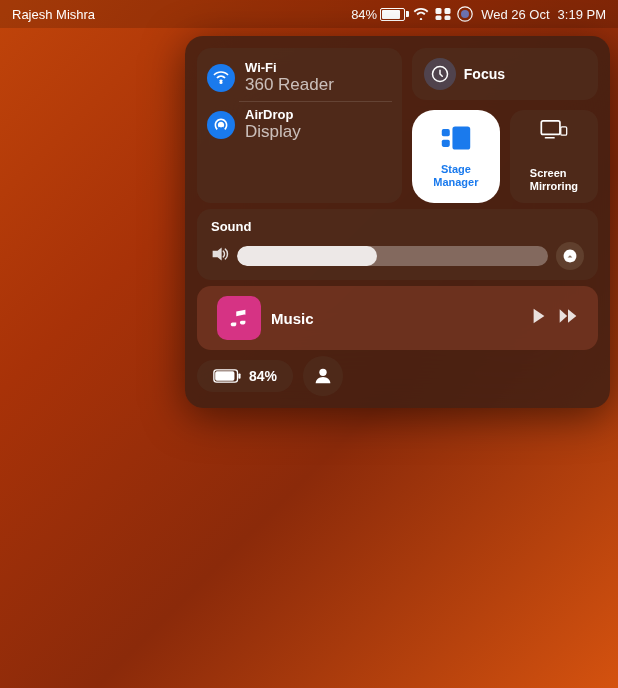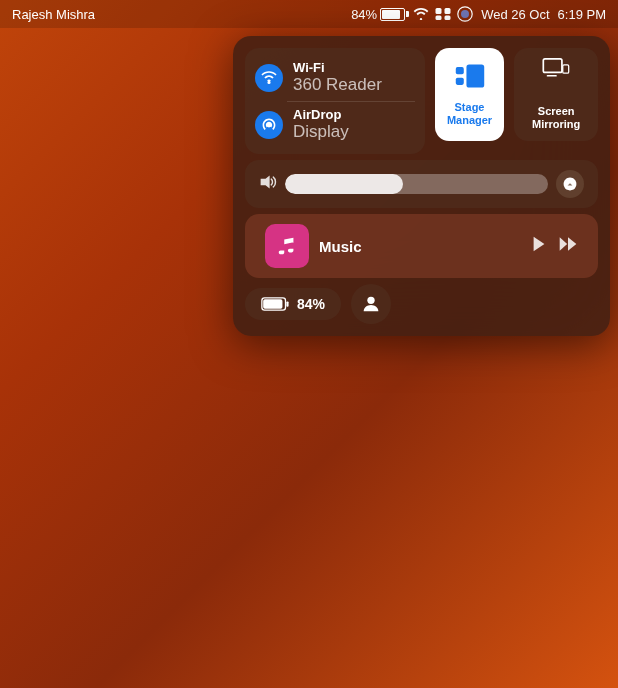--- a/index.html
+++ b/index.html
@@ -79,21 +79,21 @@
       width: 84%;
       background: white;
       border-radius: 1px;
     }
 
     
     .control-center {
       position: absolute;
       top: 36px;
       right: 8px;
-      width: 377px;
+      width: 425px;
       background: rgba(60, 30, 20, 0.82);
       backdrop-filter: blur(40px);
       -webkit-backdrop-filter: blur(40px);
       border-radius: 18px;
       padding: 12px;
       display: flex;
       flex-direction: column;
       gap: 6px;
       box-shadow: 0 8px 40px rgba(0,0,0,0.5);
     }
@@ -190,26 +190,26 @@
 
     .focus-label {
       font-size: 14px;
       font-weight: 600;
       color: white;
     }
 
     .stage-manager-btn {
       flex: 1;
       background: white;
-      border-radius: 14px;
+      border-radius: 22px;
       display: flex;
       flex-direction: column;
       align-items: center;
       justify-content: center;
-      padding: 3px;
+      padding: 10px;
       cursor: pointer;
       gap: 4px;
       min-height: 72px;
     }
 
     .stage-manager-btn .icon-area {
       font-size: 28px;
       color: #1a7aed;
     }
 
@@ -237,21 +237,20 @@
 
     .screen-mirroring-btn .icon-area {
       font-size: 24px;
       color: white;
     }
 
     .screen-mirroring-btn .btn-label {
       font-size: 11px;
       font-weight: 600;
       color: white;
-      text-align: center;
       line-height: 1.2;
       margin-top: 15px;
     }
 
     
     .section-box {
       background: rgba(80, 45, 30, 0.7);
       border-radius: 14px;
       padding: 10px 14px;
     }
@@ -432,21 +431,21 @@
         <rect x="0" y="10" width="8" height="6" rx="2"></rect>
         <rect x="12" y="10" width="8" height="6" rx="2"></rect>
       </svg>
 
       <svg width="16" height="16" viewBox="0 0 20 20">
         <circle cx="10" cy="10" r="9" fill="none" stroke="white" stroke-width="1.5"></circle>
         <circle cx="10" cy="10" r="5" fill="rgba(100,150,255,0.7)"></circle>
       </svg>
     </div>
     <span>Wed 26 Oct</span>
-    <span>6:19 PM</span>
+    <span>3:19 PM</span>
   </div>
 </div>
 
 <div class="control-center">
 
   <div style="display:flex; gap:10px;">
 
     <div class="network-group">
       <div class="network-item">
         <div class="network-icon">
@@ -469,20 +468,31 @@
         </div>
         <div class="network-text">
           <span class="network-name">AirDrop</span>
           <span class="network-sub">Display</span>
         </div>
       </div>
     </div>
 
     <div style="display:flex; flex-direction:column; gap:10px; flex:1;">
 
+      <div class="focus-group" style="flex:1;">
+        <div class="focus-btn">
+          <div class="focus-icon">
+            <svg width="18" height="18" viewBox="0 0 24 24" fill="none" stroke="white" stroke-width="2">
+              <path d="M12 2C6.5 2 2 6.5 2 12s4.5 10 10 10 10-4.5 10-10S17.5 2 12 2z"></path>
+              <path d="M12 7v5l3 3" stroke-linecap="round"></path>
+            </svg>
+          </div>
+          <span class="focus-label">Focus</span>
+        </div>
+      </div>
 
       <div style="display:flex; gap:10px;">
 
         <div class="stage-manager-btn">
           <div class="icon-area">
             <svg width="32" height="28" viewBox="0 0 36 30" fill="none">
               <rect x="14" y="2" width="20" height="26" rx="3" fill="#1a7aed"></rect>
               <rect x="2" y="5" width="9" height="8" rx="2" fill="#1a7aed"></rect>
               <rect x="2" y="17" width="9" height="8" rx="2" fill="#1a7aed"></rect>
             </svg>
@@ -501,20 +511,21 @@
           </div>
           <span class="btn-label" style="white-space:pre-line;">Screen
 Mirroring</span>
         </div>
       </div>
     </div>
   </div>
 
 
   <div class="section-box">
+    <div class="section-title">Sound</div>
     <div class="slider-row">
       <span class="slider-icon">
         <svg width="18" height="16" viewBox="0 0 22 18" fill="rgba(255,255,255,0.85)">
           <polygon points="2,5 8,5 13,1 13,17 8,13 2,13"></polygon>
           <path d="M15 5.5 C17 7 17 11 15 12.5" stroke="rgba(255,255,255,0.85)" stroke-width="1.8" fill="none" stroke-linecap="round"></path>
           <path d="M17.5 3 C21 5.5 21 12.5 17.5 15" stroke="rgba(255,255,255,0.85)" stroke-width="1.8" fill="none" stroke-linecap="round"></path>
         </svg>
       </span>
       <div class="sound-slider-track">
         <div class="sound-slider-fill"></div>

